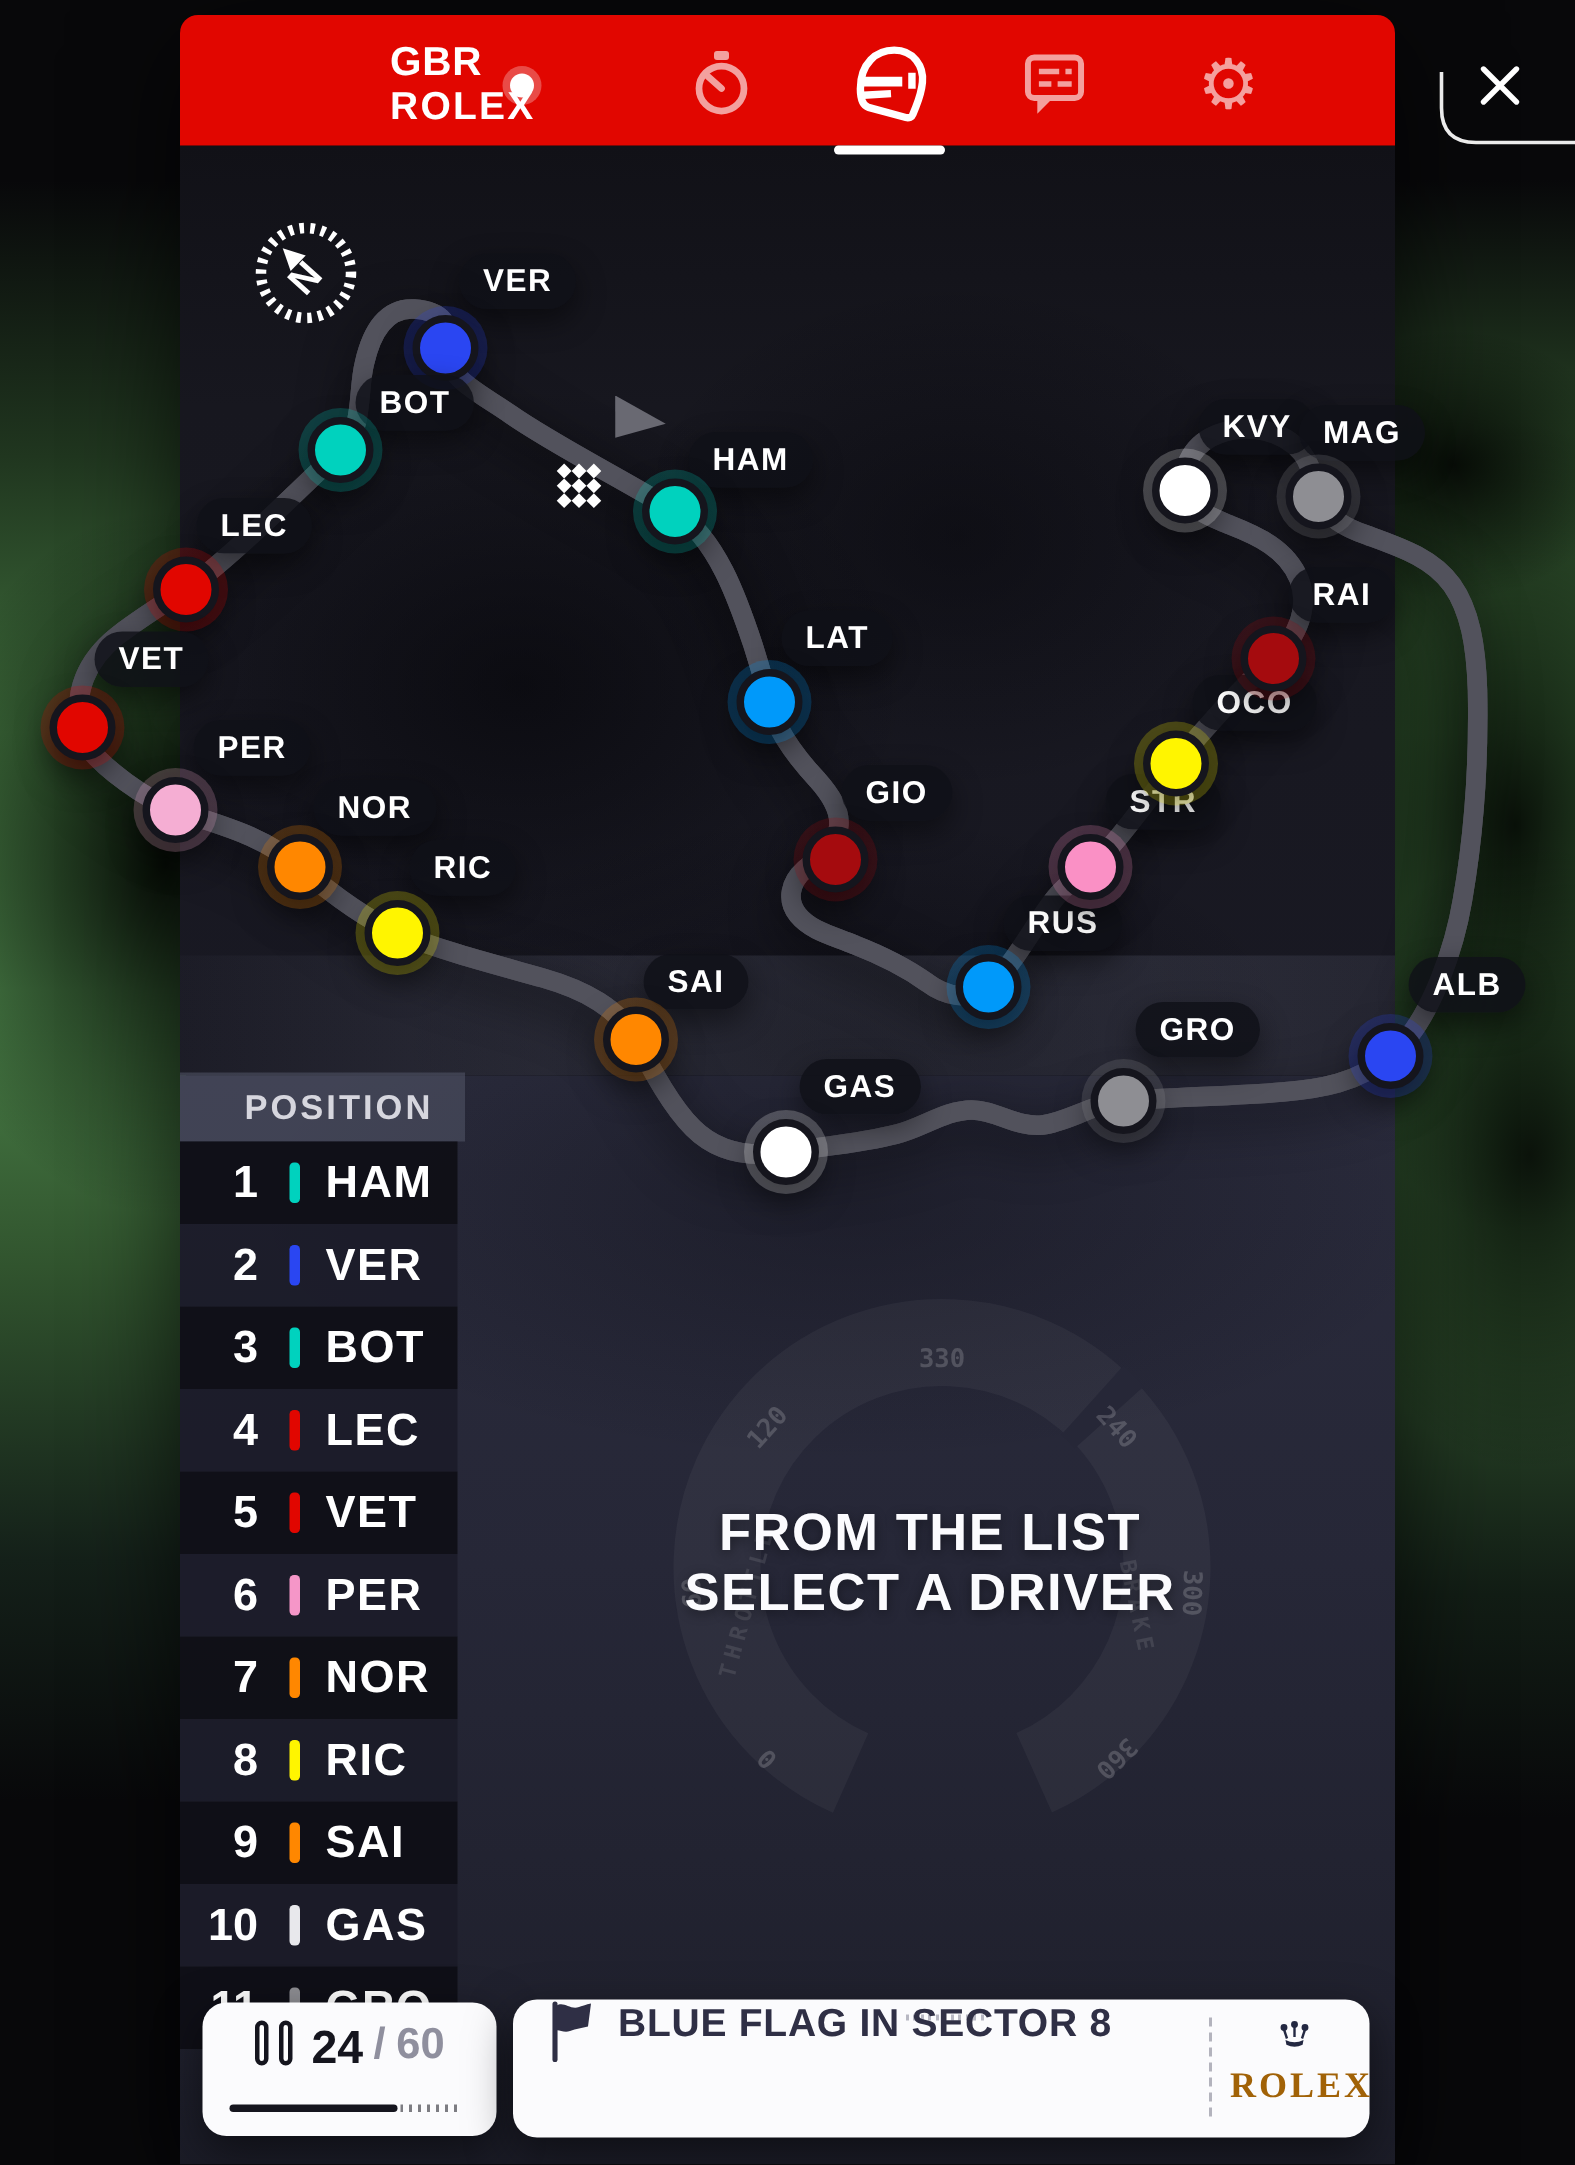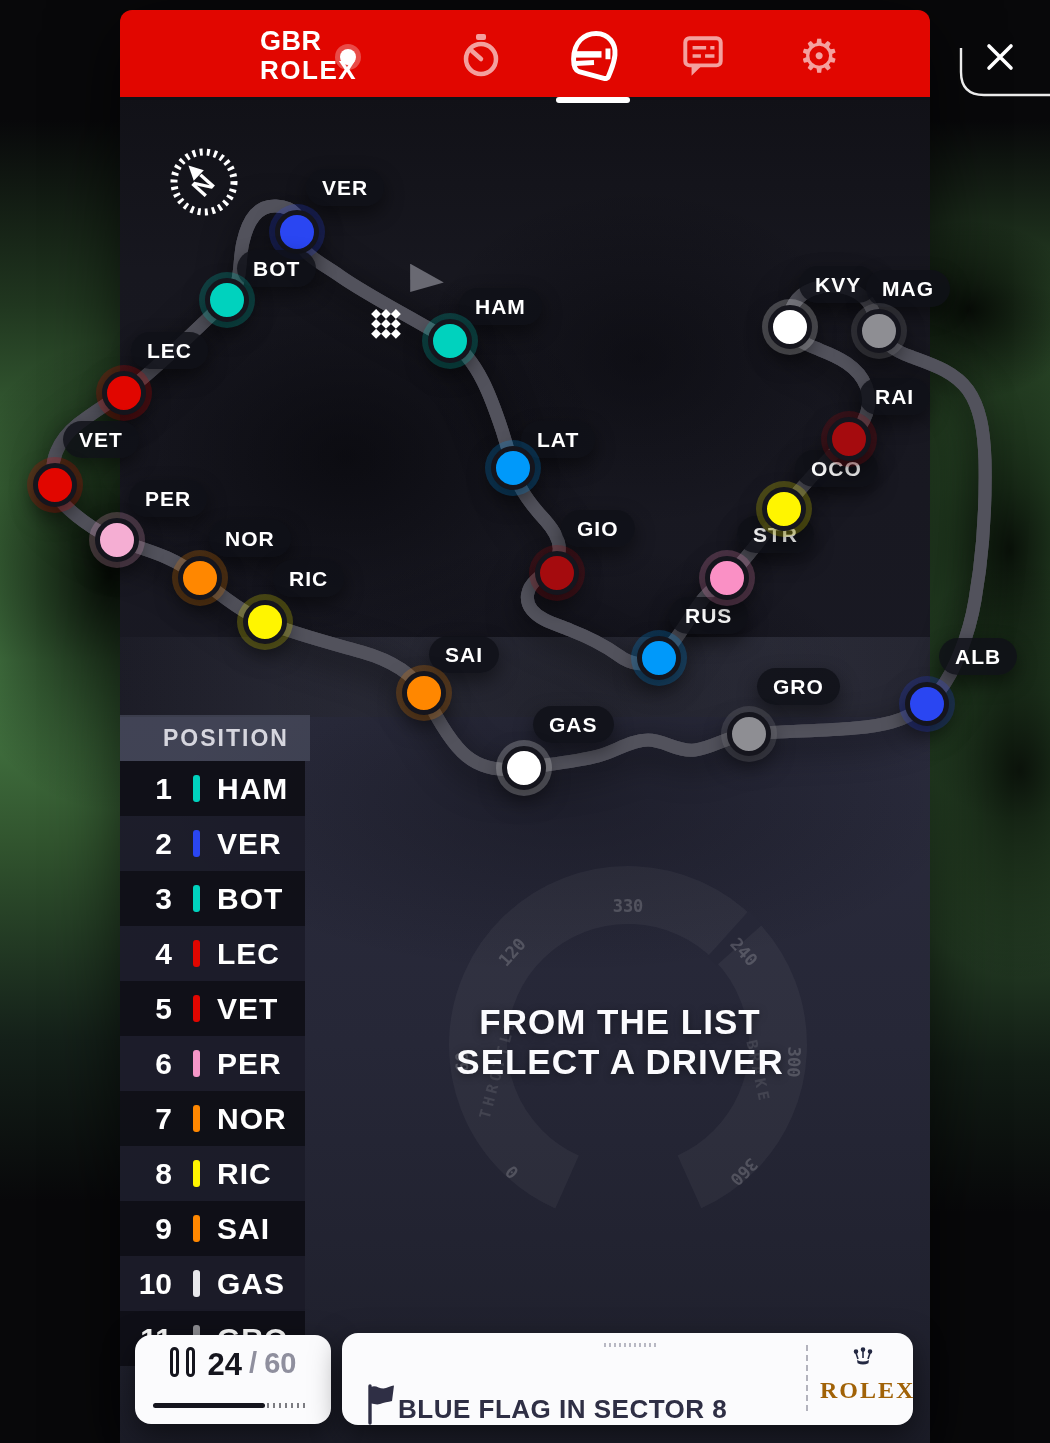--- a/index.html
+++ b/index.html
@@ -90,21 +90,21 @@
   .lap-cur{color:#15151E;font-size:31px;font-weight:800;margin-left:6px;}
   .lap-sep{color:#8F8F9E;font-size:29px;font-weight:700;}
   .lap-tot{color:#8F8F9E;font-size:29px;font-weight:600;}
   .lap-prog{position:absolute;left:18px;top:68px;width:112px;height:5px;background:#15151E;border-radius:3px;}
   .lap-prog-dots{position:absolute;left:132px;top:68px;width:40px;height:5px;opacity:.55;
     background:repeating-linear-gradient(90deg,#15151E 0 2px,transparent 2px 6px);}
 
   .msg-card{left:342px;top:1333px;width:571px;height:92px;}
   .msg-handle{position:absolute;left:262px;top:10px;width:52px;height:4px;
     background:repeating-linear-gradient(90deg,#B8B8C3 0 2px,transparent 2px 5px);}
-  .msg-inner{position:absolute;left:24px;top:0;height:100%;display:flex;align-items:flex-end;gap:2px;}
+  .msg-inner{position:absolute;left:24px;top:0;height:100%;display:flex;align-items:flex-start;gap:16px;}
   .msg-text{color:#2F2F45;font-size:26px;font-weight:600;letter-spacing:.5px;}
   .msg-divider{position:absolute;left:464px;top:12px;height:66px;width:0;border-left:2px dashed rgba(47,47,69,.35);}
   .rolex{position:absolute;left:478px;top:14px;width:86px;text-align:center;}
   .rolex-name{color:#a16207;font-family:"Liberation Serif",serif;font-size:24px;font-weight:700;letter-spacing:2px;margin-top:7px;}
 </style>
 </head>
 <body>
 
 <div class="stage">
 
@@ -201,21 +201,21 @@
       <div class="pill" style="left: 129px; top: 480px;">PER</div>
       <div class="dot" style="left: 95px; top: 518px; background: rgb(245, 174, 211); box-shadow: rgba(245, 174, 211, 0.22) 0px 0px 0px 6px, rgba(0, 0, 0, 0.55) 0px 10px 22px;"></div>
       <div class="pill" style="left: 209px; top: 520px;">NOR</div>
       <div class="dot" style="left: 178px; top: 556px; background: rgb(255, 135, 0); box-shadow: rgba(255, 135, 0, 0.22) 0px 0px 0px 6px, rgba(0, 0, 0, 0.55) 0px 10px 22px;"></div>
       <div class="pill" style="left: 273px; top: 560px;">RIC</div>
       <div class="dot" style="left: 243px; top: 600px; background: rgb(255, 245, 0); box-shadow: rgba(255, 245, 0, 0.22) 0px 0px 0px 6px, rgba(0, 0, 0, 0.55) 0px 10px 22px;"></div>
       <div class="pill" style="left: 429px; top: 636px;">SAI</div>
       <div class="dot" style="left: 402px; top: 671px; background: rgb(255, 135, 0); box-shadow: rgba(255, 135, 0, 0.22) 0px 0px 0px 6px, rgba(0, 0, 0, 0.55) 0px 10px 22px;"></div>
       <div class="pill" style="left: 533px; top: 706px;">GAS</div>
       <div class="dot" style="left: 502px; top: 746px; background: rgb(255, 255, 255); box-shadow: rgba(255, 255, 255, 0.22) 0px 0px 0px 6px, rgba(0, 0, 0, 0.55) 0px 10px 22px;"></div>
-      <div class="pill" style="left: 521px; top: 407px; margin-top: 14px;">LAT</div>
+      <div class="pill" style="left: 521px; top: 407px;">LAT</div>
       <div class="dot" style="left: 491px; top: 446px; background: rgb(0, 153, 250); box-shadow: rgba(0, 153, 250, 0.22) 0px 0px 0px 6px, rgba(0, 0, 0, 0.55) 0px 10px 22px;"></div>
       <div class="pill" style="left: 561px; top: 510px;">GIO</div>
       <div class="dot" style="left: 535px; top: 551px; background: rgb(165, 11, 14); box-shadow: rgba(165, 11, 14, 0.22) 0px 0px 0px 6px, rgba(0, 0, 0, 0.55) 0px 10px 22px;"></div>
       <div class="pill" style="left: 669px; top: 597px;">RUS</div>
       <div class="dot" style="left: 637px; top: 636px; background: rgb(0, 153, 250); box-shadow: rgba(0, 153, 250, 0.22) 0px 0px 0px 6px, rgba(0, 0, 0, 0.55) 0px 10px 22px;"></div>
       <div class="pill" style="left: 737px; top: 516px;">STR</div>
       <div class="dot" style="left: 705px; top: 556px; background: rgb(250, 144, 197); box-shadow: rgba(250, 144, 197, 0.22) 0px 0px 0px 6px, rgba(0, 0, 0, 0.55) 0px 10px 22px;"></div>
       <div class="pill" style="left: 795px; top: 450px;">OCO</div>
       <div class="dot" style="left: 762px; top: 487px; background: rgb(255, 245, 0); box-shadow: rgba(255, 245, 0, 0.22) 0px 0px 0px 6px, rgba(0, 0, 0, 0.55) 0px 10px 22px;"></div>
       <div class="pill" style="left: 859px; top: 378px;">RAI</div>

